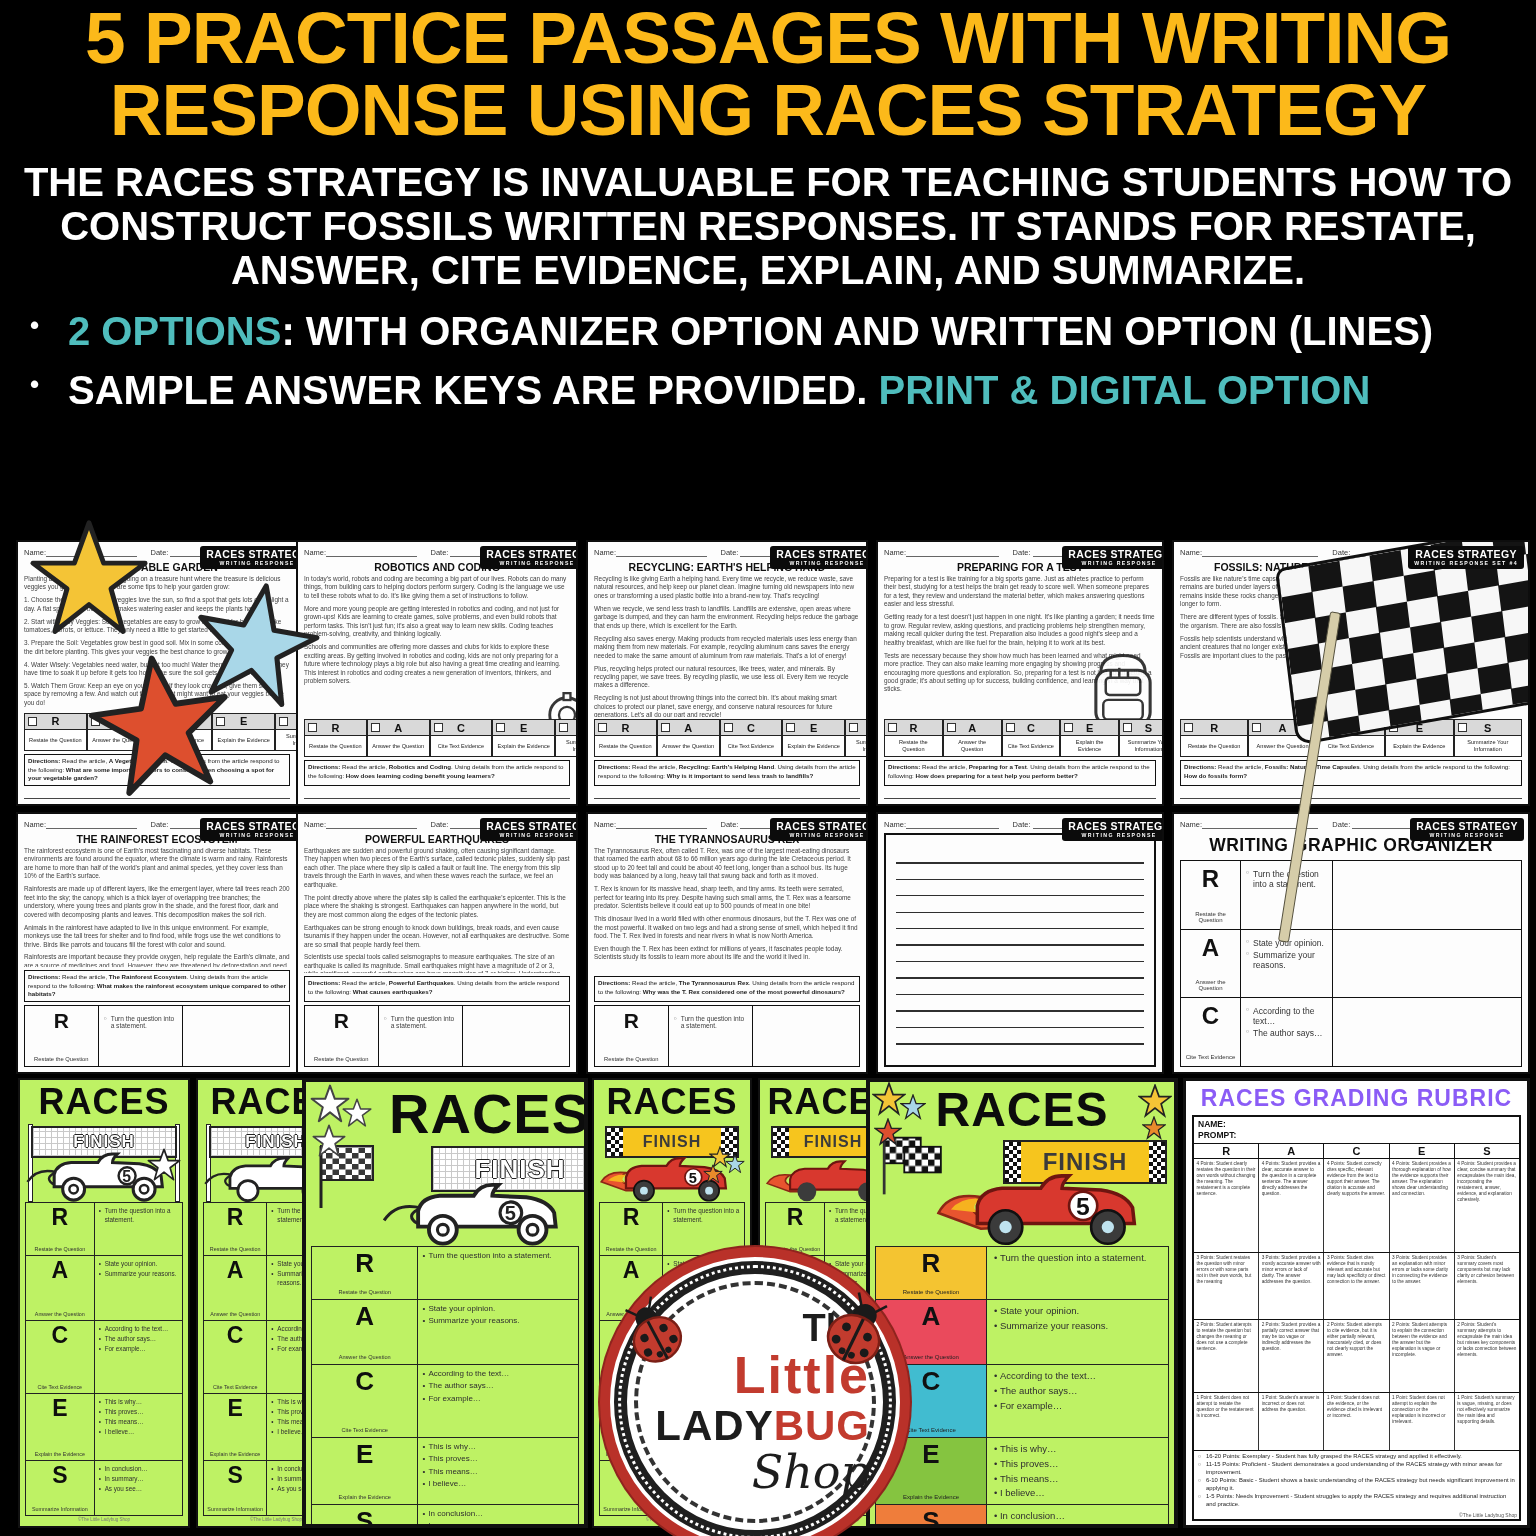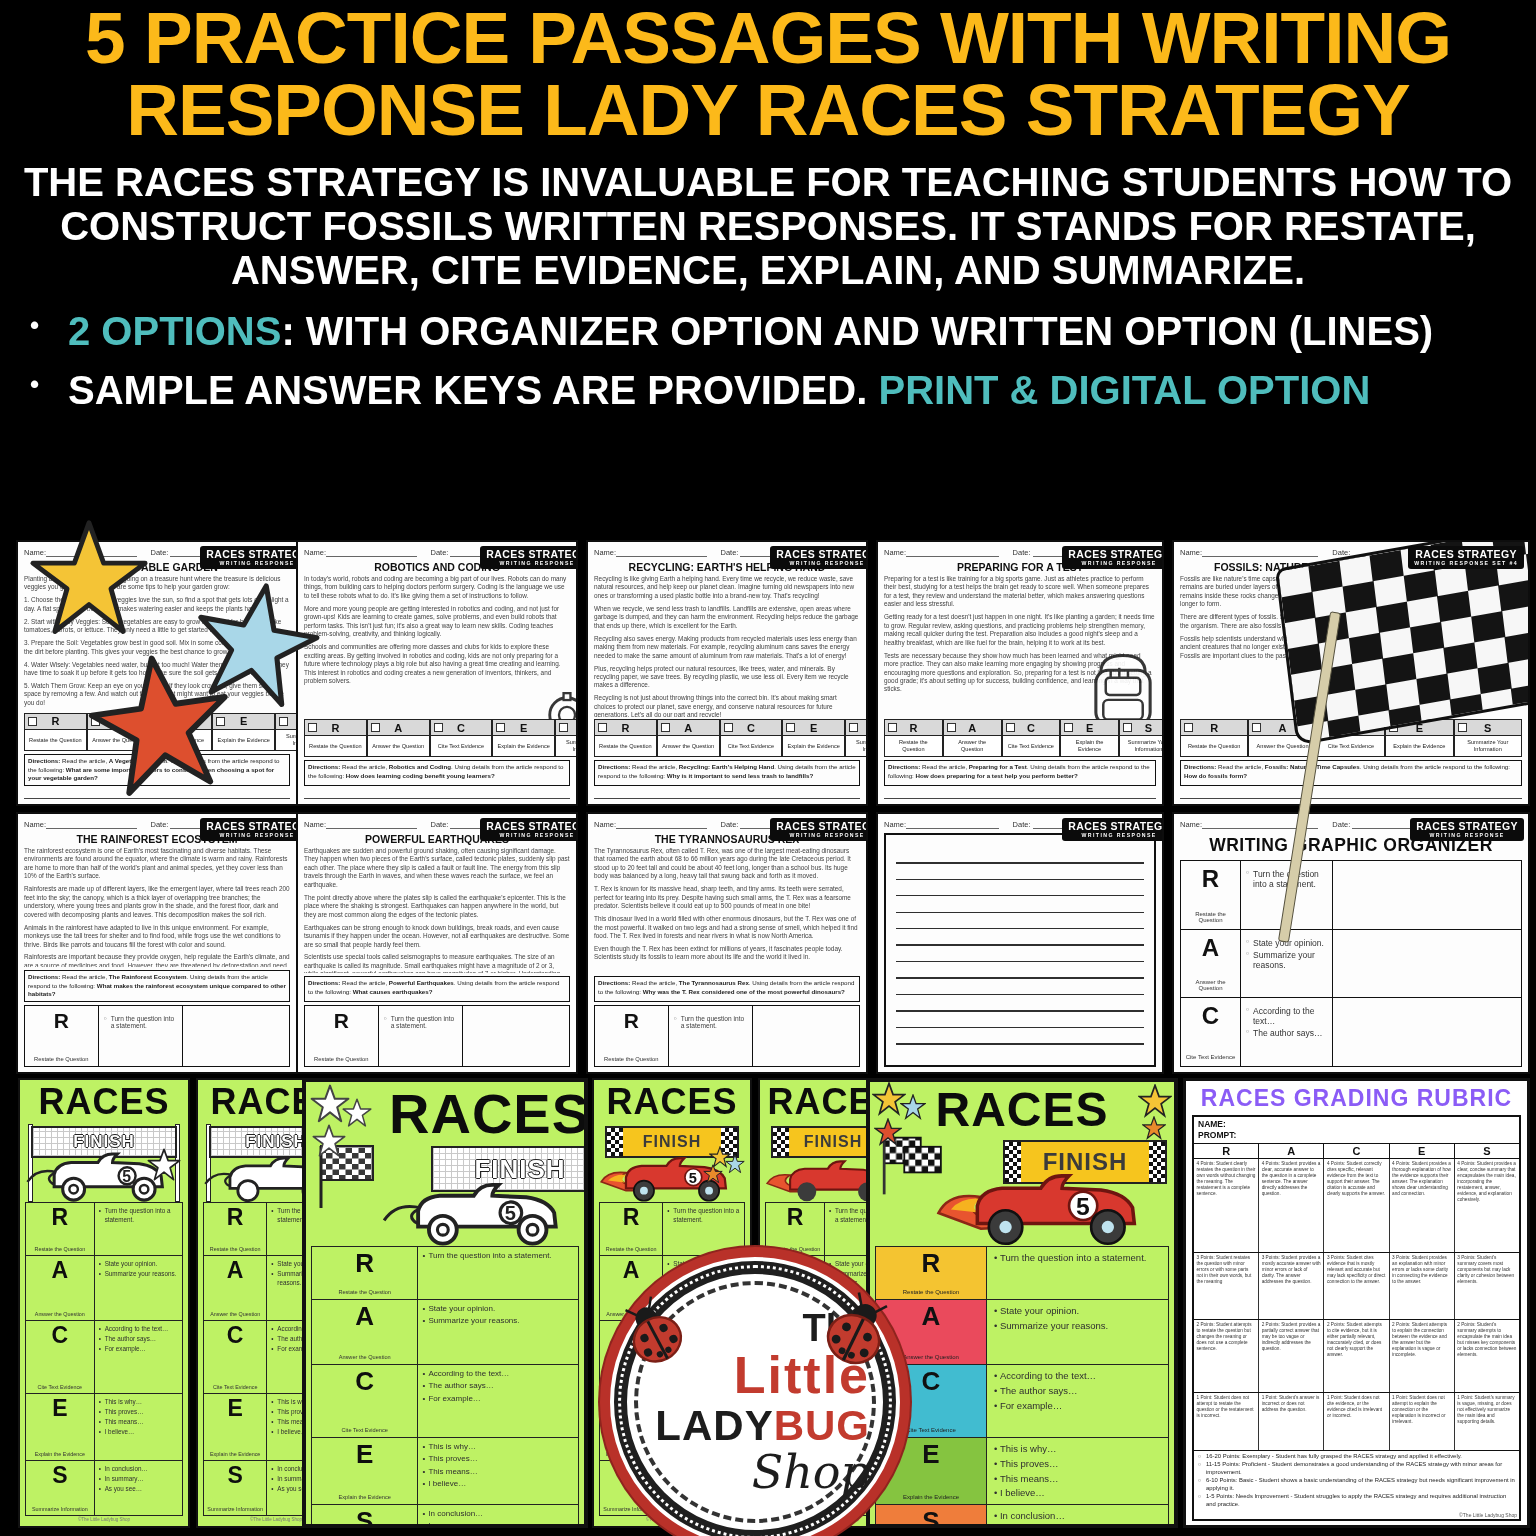--- a/index.html
+++ b/index.html
@@ -160,21 +160,21 @@
   .ladybug{position:absolute;z-index:21;}
   .doodle{position:absolute;opacity:.9;}
 </style>
 </head>
 <body>
 
 <div id="canvas">
 
   <div class="hdr-title">
     <div>5 PRACTICE PASSAGES WITH WRITING</div>
-    <div>RESPONSE LADY RACES STRATEGY</div>
+    <div>RESPONSE USING RACES STRATEGY</div>
   </div>
   <div class="hdr-sub">THE RACES STRATEGY IS INVALUABLE FOR TEACHING STUDENTS HOW TO CONSTRUCT FOSSILS WRITTEN RESPONSES. IT STANDS FOR RESTATE, ANSWER, CITE EVIDENCE, EXPLAIN, AND SUMMARIZE.</div>
   <div class="bullets">
     <div class="bullet">
       <span class="t">2 OPTIONS</span><span>: WITH ORGANIZER OPTION AND WRITTEN OPTION (LINES)</span>
     </div>
     <div class="bullet">
       <span>SAMPLE ANSWER KEYS ARE PROVIDED. </span><span class="t">PRINT &amp; DIGITAL OPTION</span>
     </div>
   </div>

